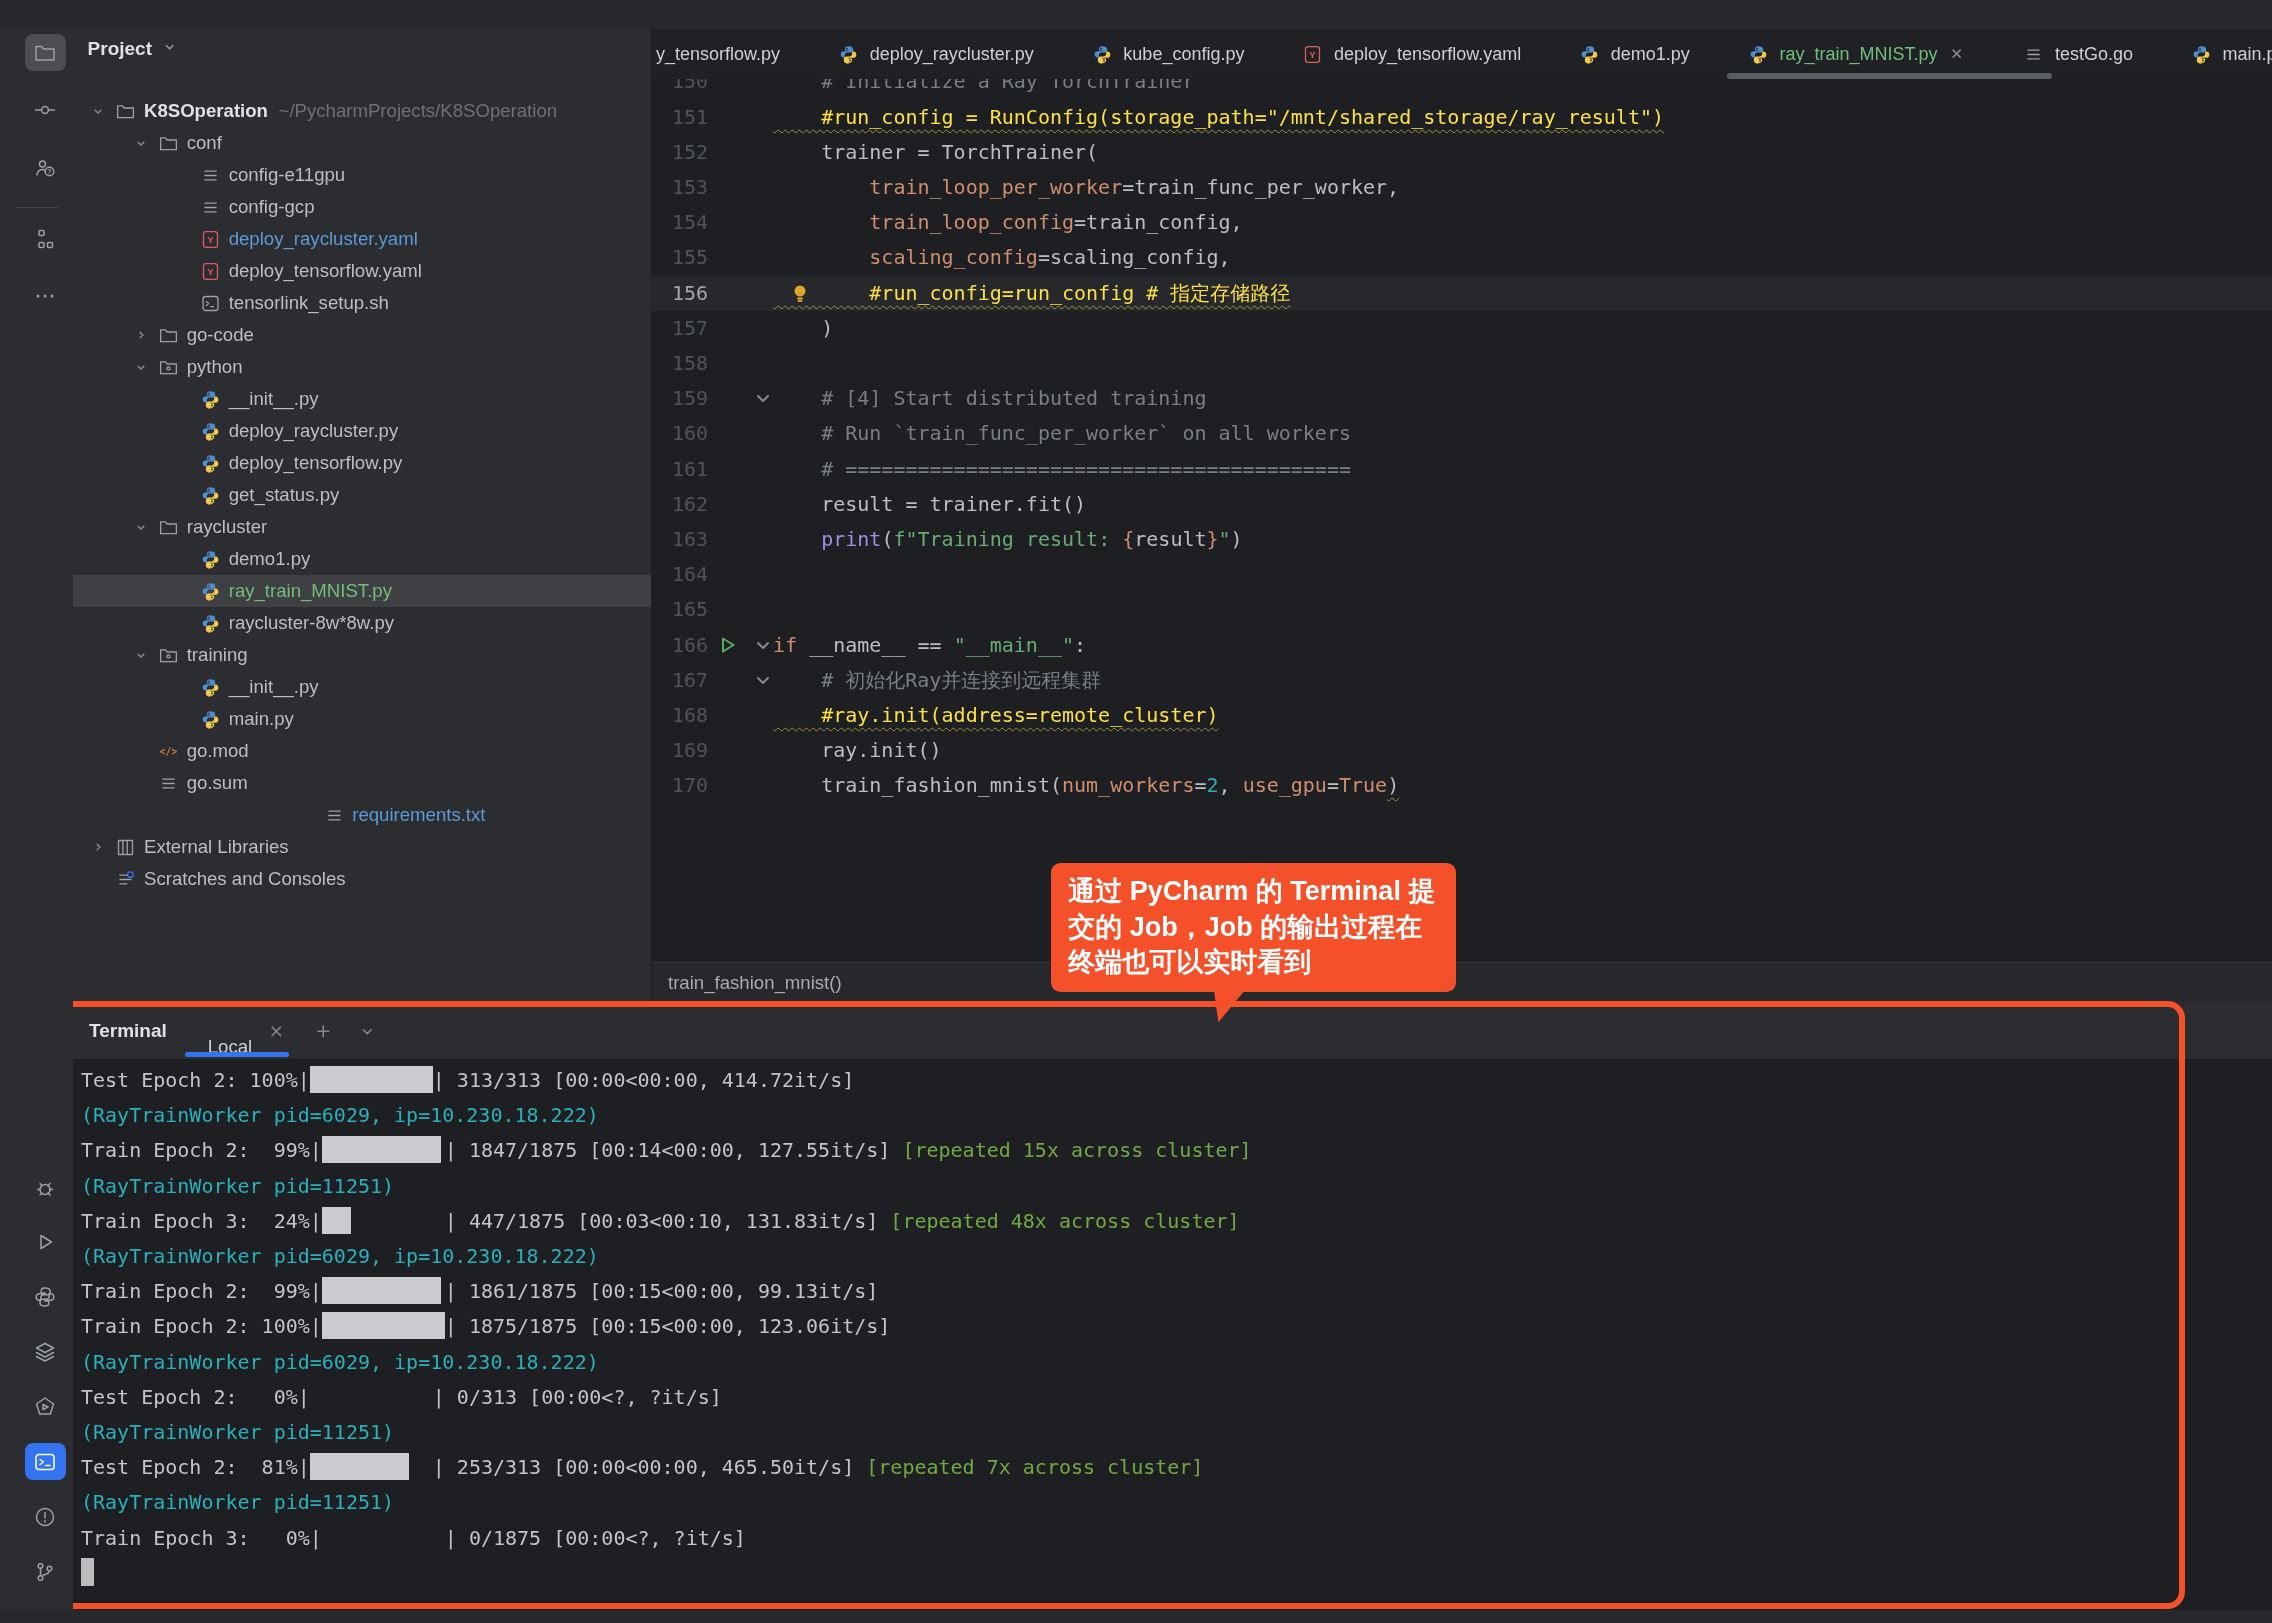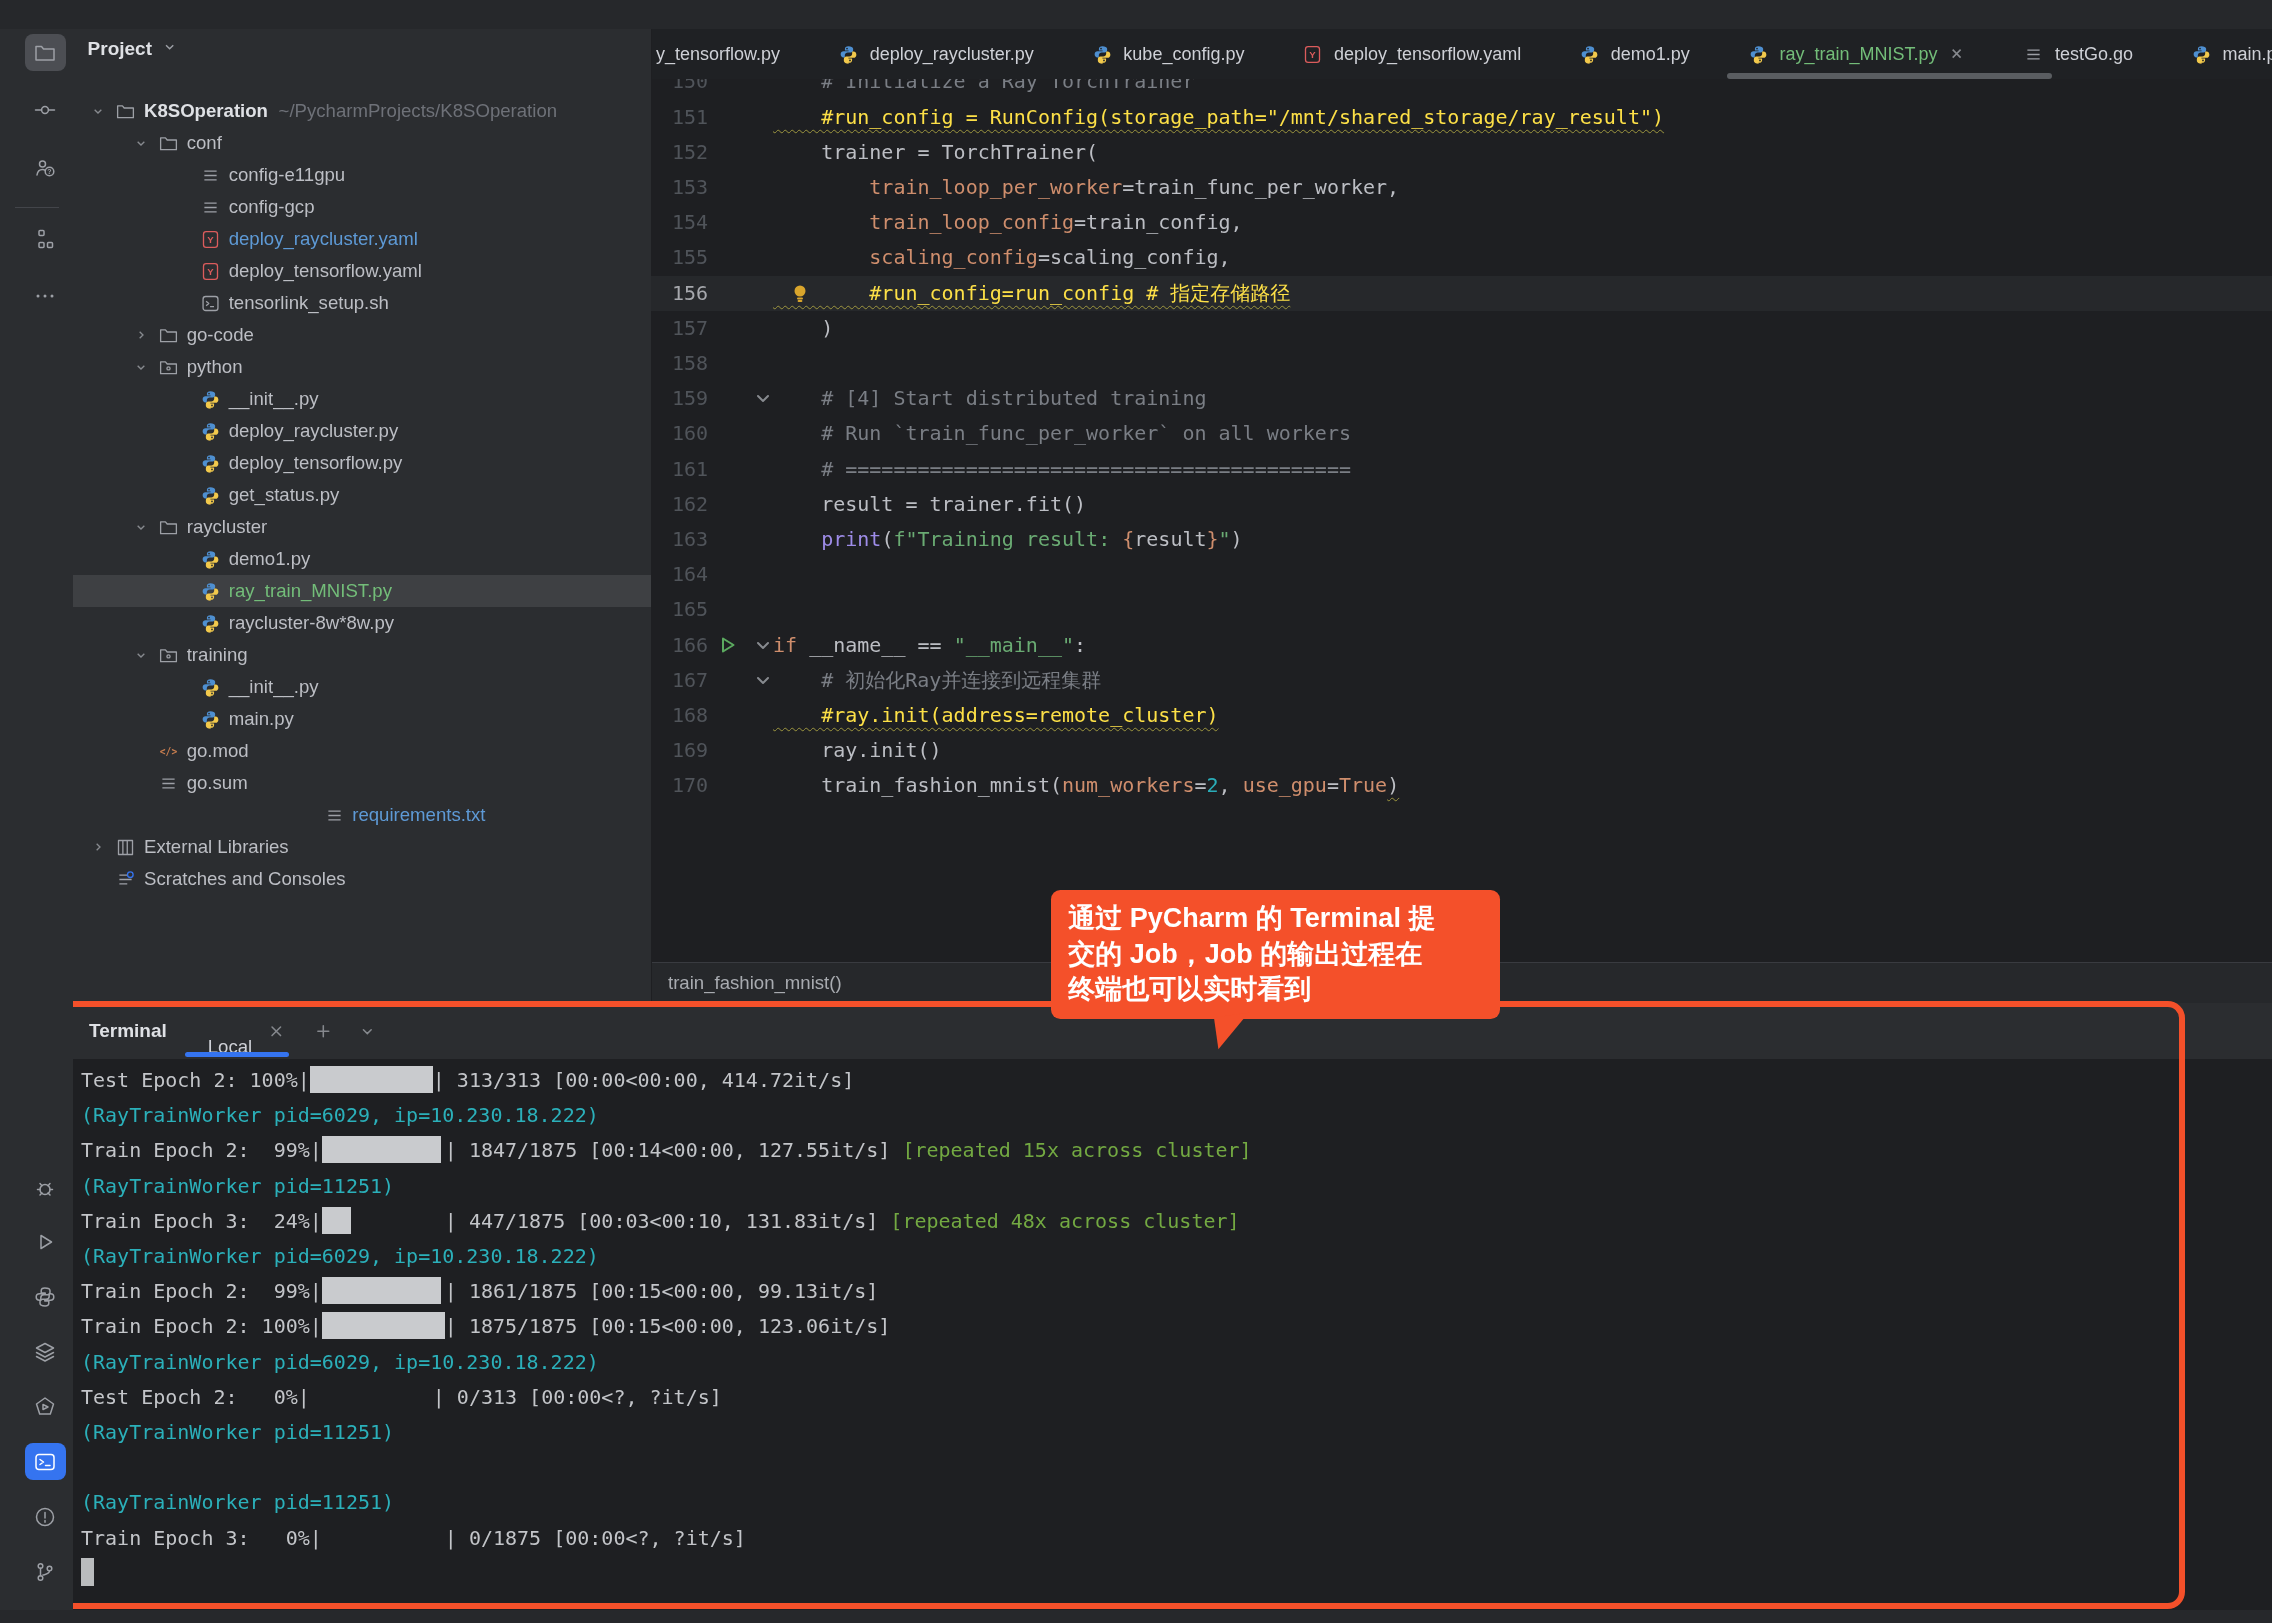--- a/index.html
+++ b/index.html
@@ -64,21 +64,21 @@
   .term-plus{margin-left:29px;display:flex;}
   .term-chev{margin-left:25px;display:flex;}
   .term-out{position:absolute;left:73px;top:1059px;width:2200px;height:551px;background:#1E1F22;z-index:15;}
   .trowt{position:absolute;left:8px;height:35px;line-height:35px;font-family:"DejaVu Sans Mono","Liberation Mono",monospace;font-size:20px;white-space:pre;}
   .tw{color:#C3C5C9}.tc{color:#2BB0BA}.tg{color:#73A942}
   .bar{display:inline-block;width:123px;height:26.6px;vertical-align:-6px;}
   .bar i{display:block;height:100%;background:#C9CBCE;}
   .cursor{display:inline-block;width:13.3px;height:28px;background:#BABCBE;vertical-align:-6px;}
   
   .orange-frame{position:absolute;left:37px;top:1001px;width:2148px;height:608px;border:6px solid #F4502A;border-radius:17.3px;box-sizing:border-box;z-index:40;pointer-events:none;}
-  .callout{position:absolute;left:1051px;top:890px;width:449px;background:#F4502A;border-radius:9.3px;padding:10.6px 17.3px;box-sizing:border-box;z-index:46;color:#FFFFFF;font-weight:bold;font-size:27px;line-height:1.33;}
+  .callout{position:absolute;left:1051px;top:863px;width:405px;background:#F4502A;border-radius:9.3px;padding:10.6px 17.3px;box-sizing:border-box;z-index:46;color:#FFFFFF;font-weight:bold;font-size:27px;line-height:1.33;}
   .callout-tail{position:absolute;left:165px;top:100%;margin-top:-4px;width:0;height:0;border-top:32px solid #F4502A;border-right:35px solid transparent;transform:rotate(-8deg);}
   .statusbar{position:absolute;left:0;top:1610px;width:2273px;height:13.3px;background:#26282B;}
 </style>
 </head>
 <body>
 
 <div class="app">
   <div class="topbar"></div>
 
   <div class="activitybar" id="activitybar">
@@ -655,20 +655,21 @@
       <div class="trowt" style="top: 39px;"><span class="tc">(RayTrainWorker pid=6029, ip=10.230.18.222)</span></div>
       <div class="trowt" style="top: 74px;"><span class="tw">Train Epoch 2:  99%|</span><span class="bar"><i style="width: 97%;"></i></span><span class="tw">| 1847/1875 [00:14&lt;00:00, 127.55it/s]</span><span class="tg"> [repeated 15x across cluster]</span></div>
       <div class="trowt" style="top: 110px;"><span class="tc">(RayTrainWorker pid=11251)</span></div>
       <div class="trowt" style="top: 145px;"><span class="tw">Train Epoch 3:  24%|</span><span class="bar"><i style="width: 24%;"></i></span><span class="tw">| 447/1875 [00:03&lt;00:10, 131.83it/s]</span><span class="tg"> [repeated 48x across cluster]</span></div>
       <div class="trowt" style="top: 180px;"><span class="tc">(RayTrainWorker pid=6029, ip=10.230.18.222)</span></div>
       <div class="trowt" style="top: 215px;"><span class="tw">Train Epoch 2:  99%|</span><span class="bar"><i style="width: 97%;"></i></span><span class="tw">| 1861/1875 [00:15&lt;00:00, 99.13it/s]</span></div>
       <div class="trowt" style="top: 250px;"><span class="tw">Train Epoch 2: 100%|</span><span class="bar"><i style="width: 100%;"></i></span><span class="tw">| 1875/1875 [00:15&lt;00:00, 123.06it/s]</span></div>
       <div class="trowt" style="top: 286px;"><span class="tc">(RayTrainWorker pid=6029, ip=10.230.18.222)</span></div>
       <div class="trowt" style="top: 321px;"><span class="tw">Test Epoch 2:   0%|</span><span class="bar"><i style="width: 0%;"></i></span><span class="tw">| 0/313 [00:00&lt;?, ?it/s]</span></div>
       <div class="trowt" style="top: 356px;"><span class="tc">(RayTrainWorker pid=11251)</span></div>
+      <div class="trowt" style="top: 391px;"><span class="tw">Test Epoch 2:  81%|</span><span class="bar"><i style="width: 81%;"></i></span><span class="tw">| 253/313 [00:00&lt;00:00, 465.50it/s]</span><span class="tg"> [repeated 7x across cluster]</span></div>
       <div class="trowt" style="top: 426px;"><span class="tc">(RayTrainWorker pid=11251)</span></div>
       <div class="trowt" style="top: 462px;"><span class="tw">Train Epoch 3:   0%|</span><span class="bar"><i style="width: 0%;"></i></span><span class="tw">| 0/1875 [00:00&lt;?, ?it/s]</span></div>
       <div class="trowt" style="top: 497px;"><span class="cursor"></span></div>
     </div>
 
   <div class="callout">
     <div>通过 PyCharm 的 Terminal 提</div>
     <div>交的 Job，Job 的输出过程在</div>
     <div>终端也可以实时看到</div>
     <div class="callout-tail"></div>

